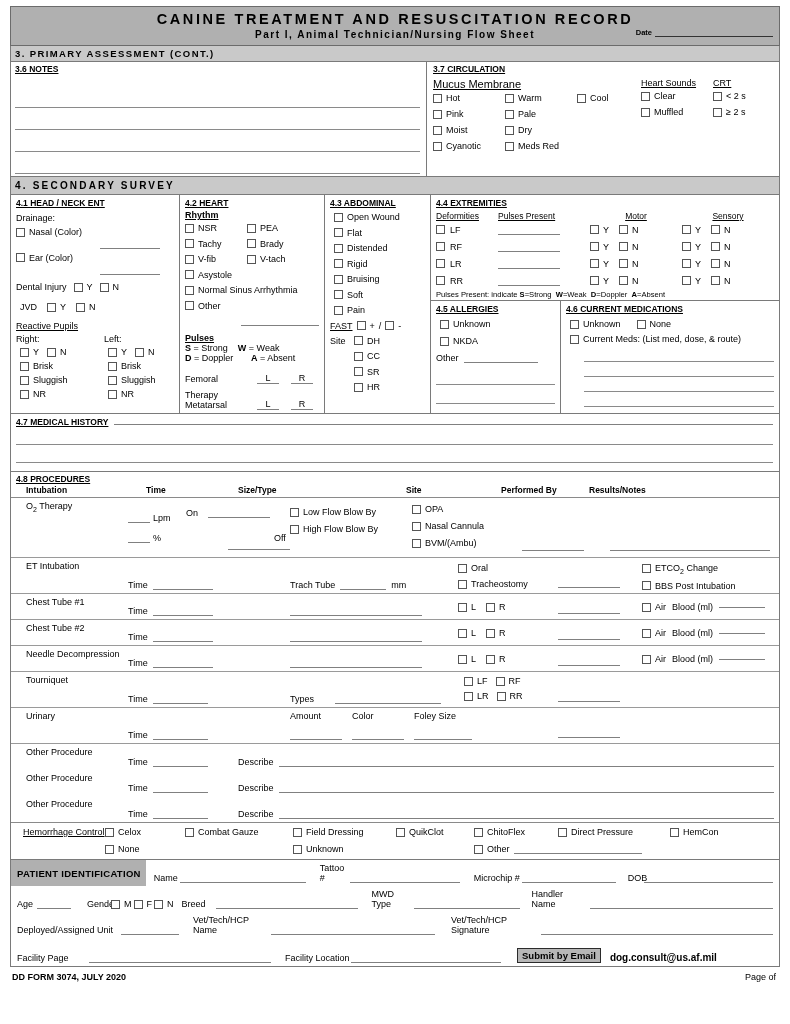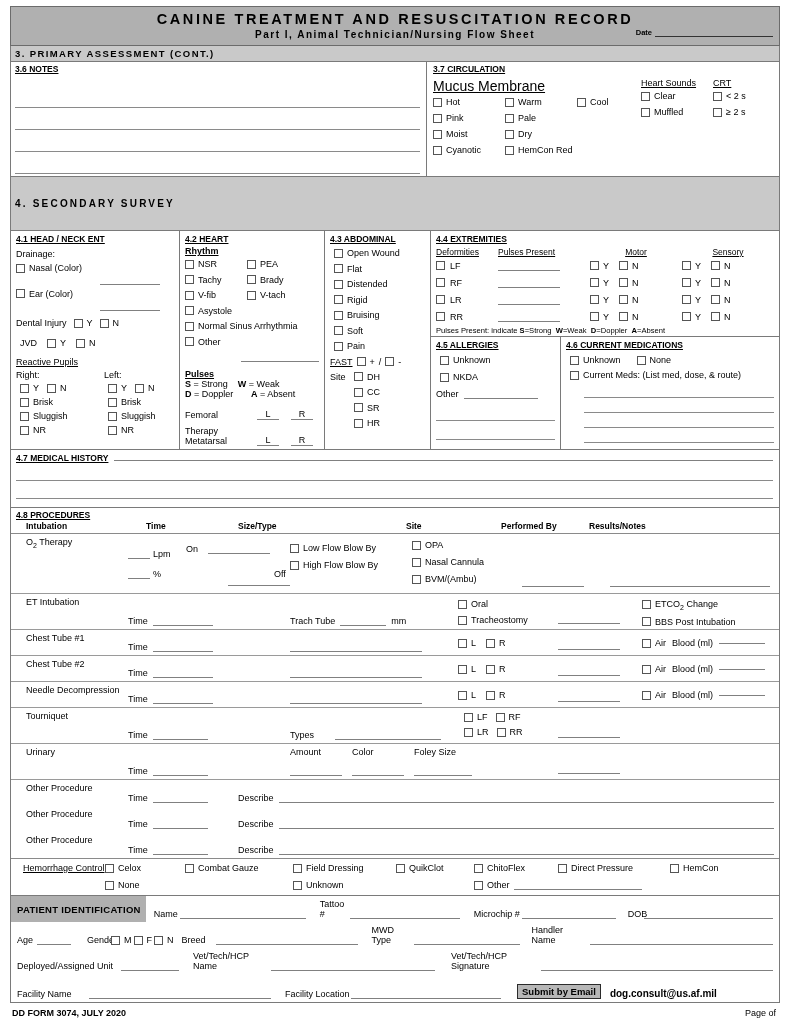--- a/index.html
+++ b/index.html
@@ -42,23 +42,23 @@
 
   .sec-bar {
     background:#c9c9c9;
     border:1px solid #7a7a7a;
     border-top:none;
     font-weight:bold;
     font-size:9.5px;
     letter-spacing:1.4px;
     padding:2px 4px;
   }
-  .sec-bar.survey { letter-spacing:2.2px; font-size:10px; padding:21px 4px; }
+  .sec-bar.survey { letter-spacing:2.2px; font-size:10px; padding:3px 4px; }
   .lbl-ub { text-decoration: underline; font-weight: bold; font-size:8.5px; }
-  .hdr-sm { font-weight:bold; font-size:14px; text-decoration:underline; }
+  .hdr-sm { font-weight:bold; font-size:11px; text-decoration:underline; }
 
   
   .cb { display:inline-block; width:9px; height:9px; border:1px solid #555; background:#fff; vertical-align:-1px; flex:0 0 auto; }
   .cbrow { display:flex; align-items:center; gap:4px; }
   .cbrow span { white-space: nowrap; }
 
   
   .ln { border-bottom:1px solid #808080; height:1px; display:inline-block; vertical-align:bottom; }
 
   
@@ -204,21 +204,21 @@
               <div class="cbrow">
                   <span class="cb"></span>
                   <span>Pale</span>
                 </div>
               <div class="cbrow">
                   <span class="cb"></span>
                   <span>Dry</span>
                 </div>
               <div class="cbrow">
                   <span class="cb"></span>
-                  <span>HemCon Red</span>
+                  <span>Meds Red</span>
                 </div>
             </div>
             <div class="mm-col narrow">
               <div class="cbrow">
                   <span class="cb"></span>
                   <span>Cool</span>
                 </div>
             </div>
           </div>
         </div>
@@ -1083,21 +1083,21 @@
     <div class="pid-row">
       <span style="width:104px;">Deployed/Assigned Unit</span>
       <span class="ln" style="width:58px;"></span>
       <span style="width:92px; padding-left:14px;">Vet/Tech/HCP Name</span>
       <span class="ln" style="width:164px;"></span>
       <span style="width:106px; padding-left:16px;">Vet/Tech/HCP Signature</span>
       <span class="ln" style="flex:1;"></span>
     </div>
 
     <div class="pid-row" style="height:28px;">
-      <span style="width:72px;">Facility Name</span>
+      <span style="width:72px;">Facility Page</span>
       <span class="ln" style="width:182px;"></span>
       <span style="width:80px; padding-left:14px;">Facility Location</span>
       <span class="ln" style="width:150px;"></span>
       <span class="submit-btn" style="margin-left:16px; margin-bottom:0;">Submit by Email</span>
       <span class="email" style="margin-left:9px;">dog.consult@us.af.mil</span>
     </div>
   </div>
 
   <div class="footer">
     <div>DD FORM 3074, JULY 2020</div>

